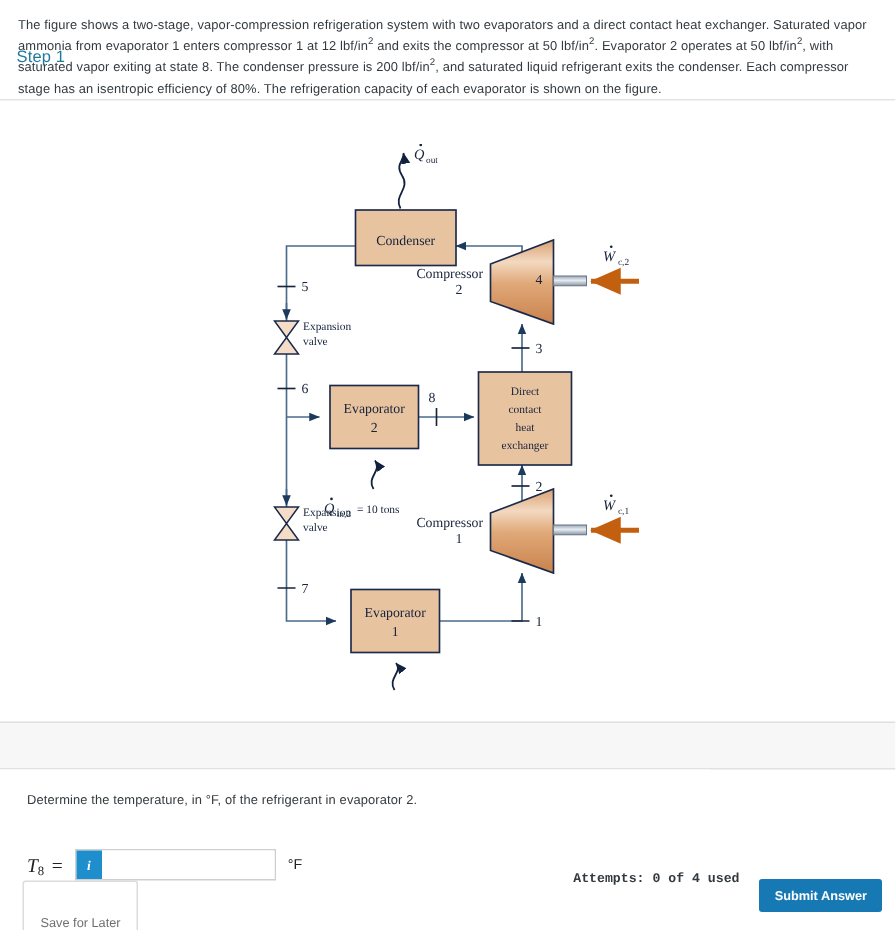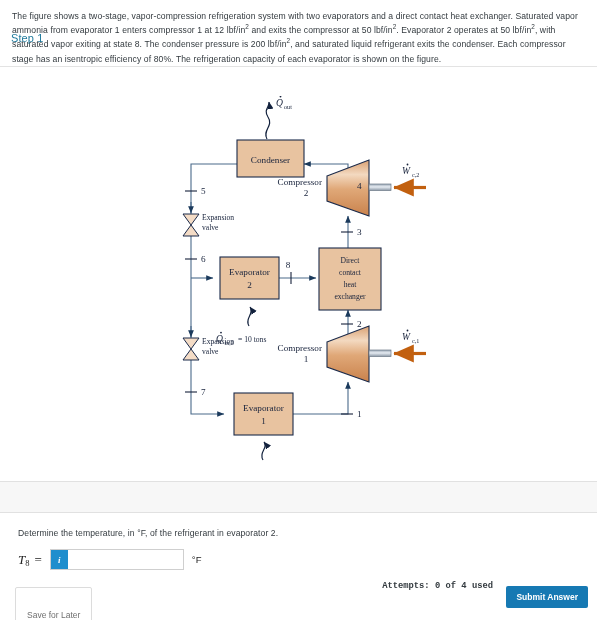--- a/index.html
+++ b/index.html
@@ -82,21 +82,21 @@
     left: 18px;
     top: 15px;
     font-size: 8.6px;
     color: #333a3f;
     letter-spacing: 0.01em;
   }
 
   #answer-row {
     position: absolute;
     left: 18px;
-    top: 36px;
+    top: 53px;
     display: flex;
     align-items: center;
   }
   #var-label {
     font-family: "Liberation Serif", serif;
     font-style: italic;
     font-size: 13px;
     color: #222;
     margin-right: 5px;
     white-space: nowrap;

